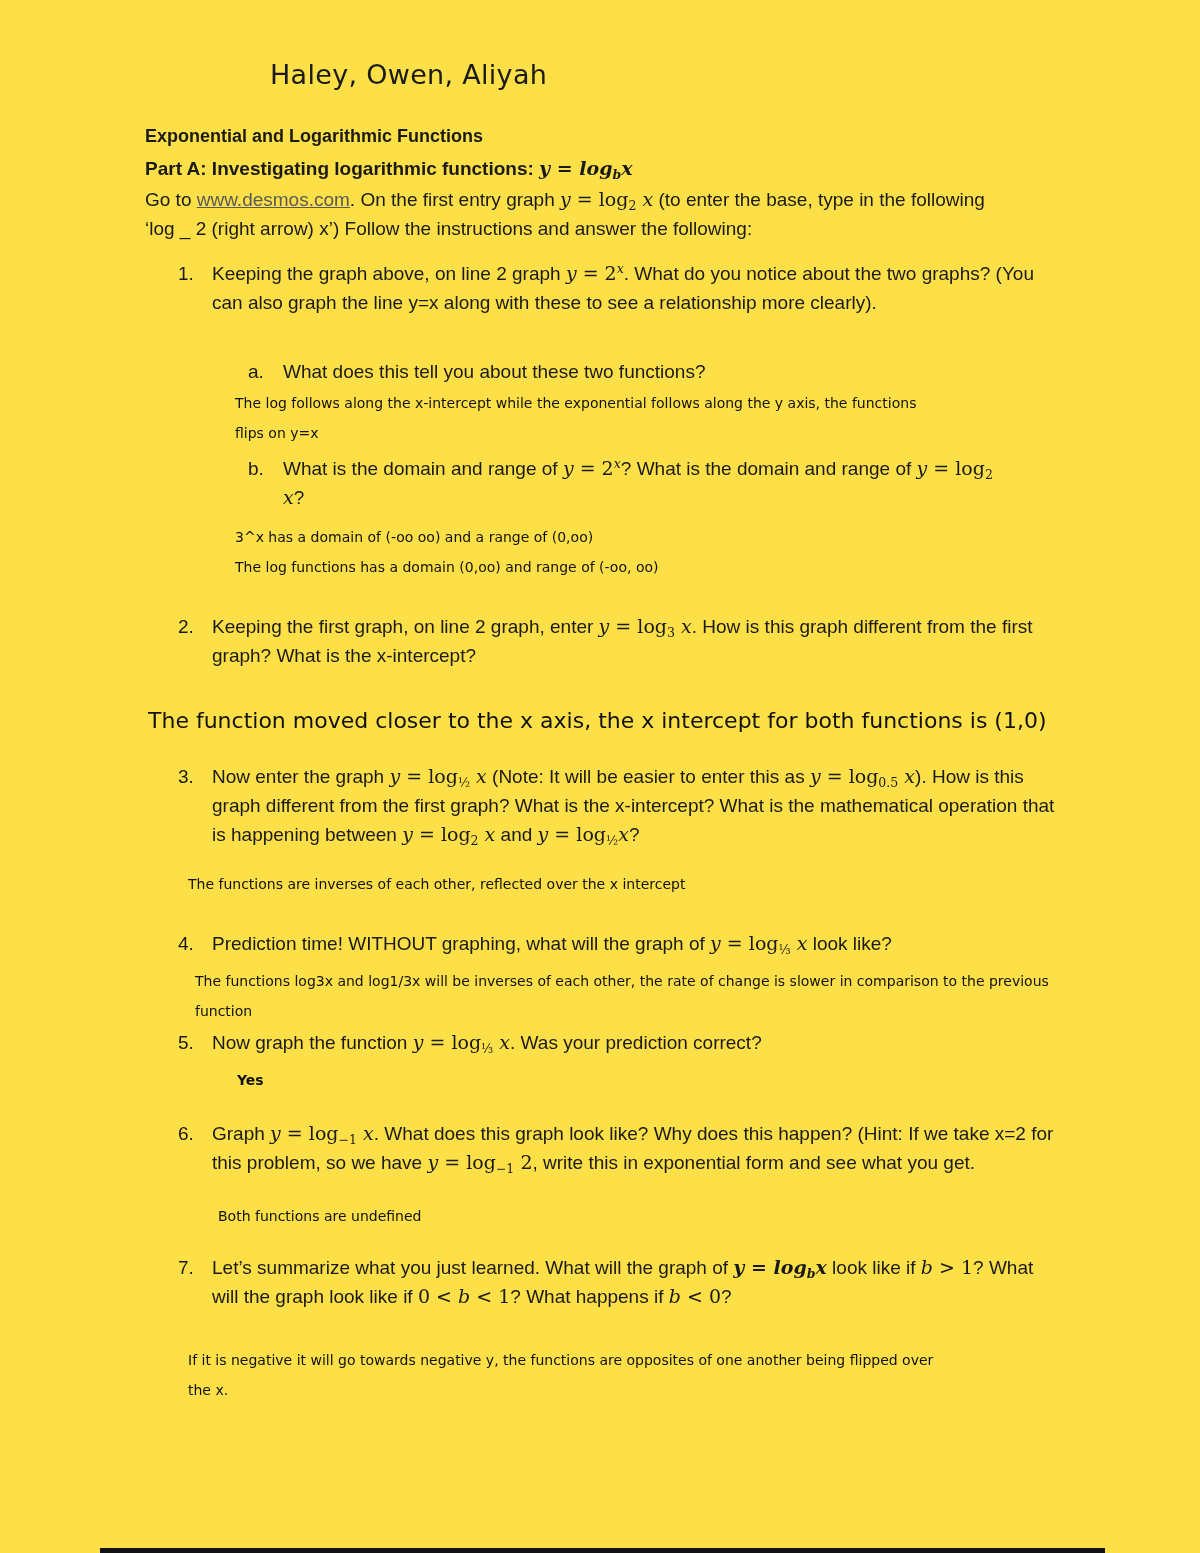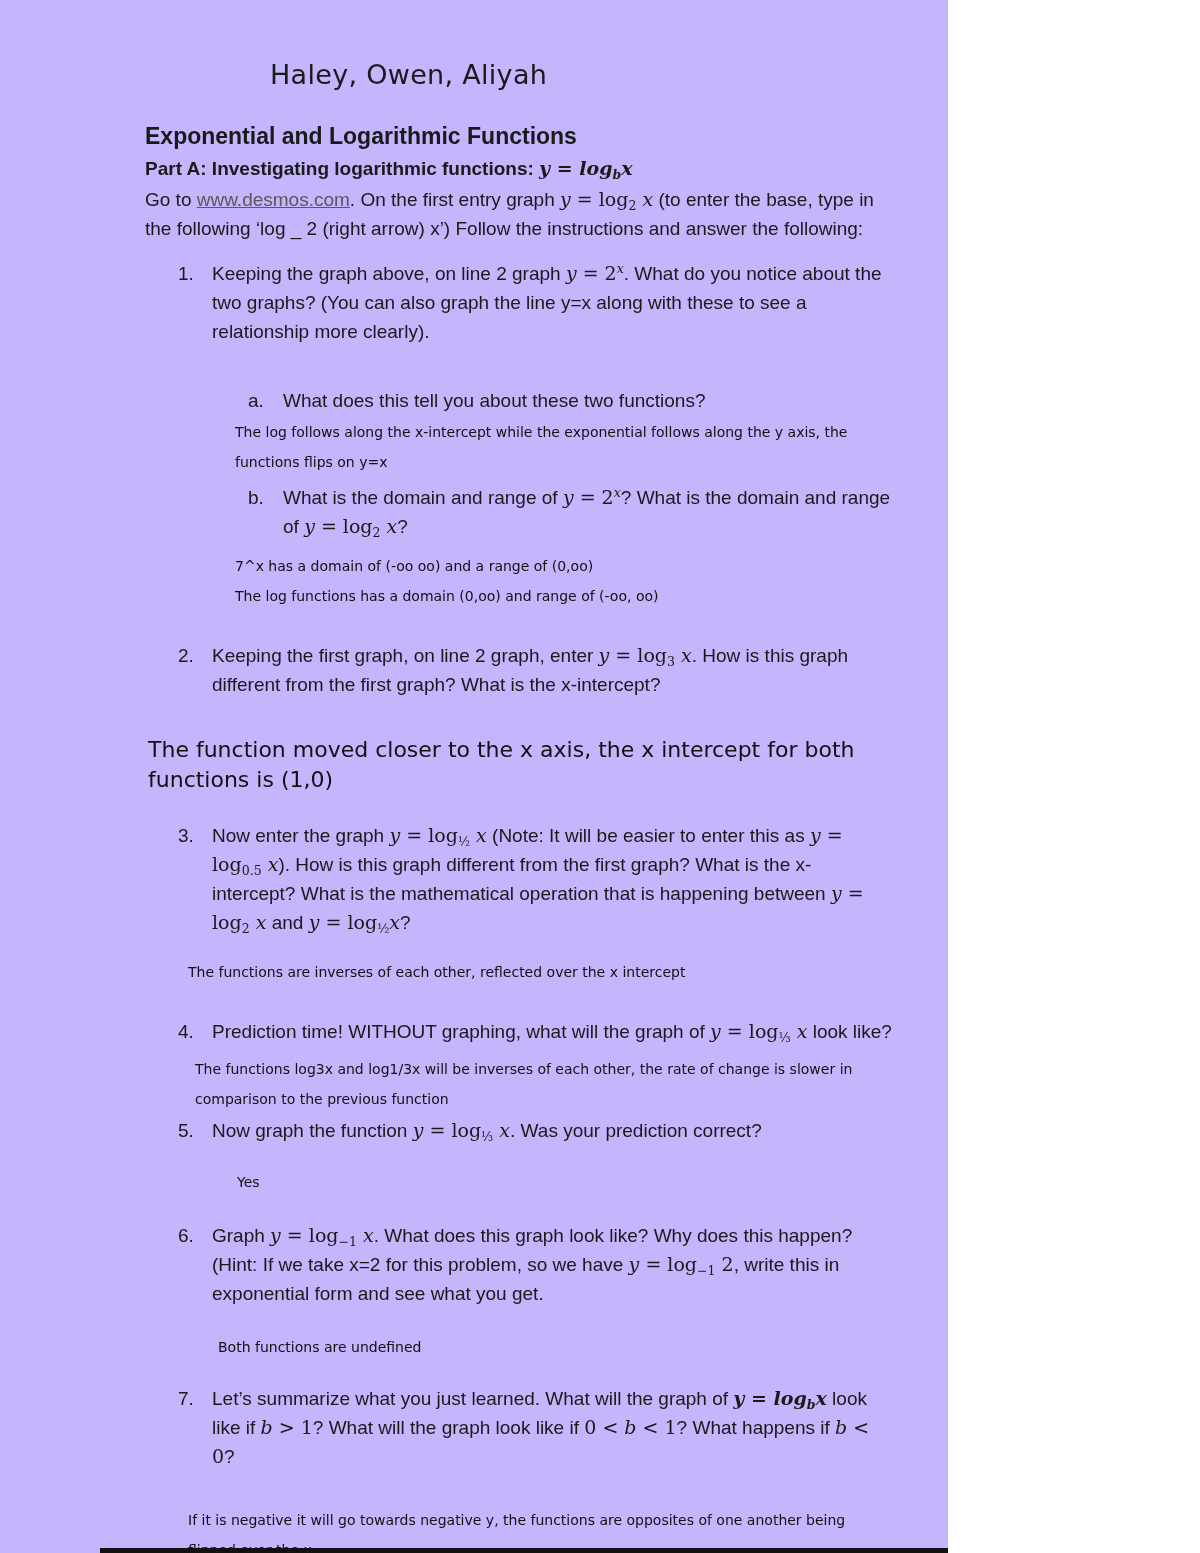--- a/index.html
+++ b/index.html
@@ -1,38 +1,38 @@
 <!DOCTYPE html>
 <html><head>
 <meta charset="utf-8">
 <style>
   html, body { margin: 0; padding: 0; background: #ffffff; }
   .page {
     position: relative;
-    width: 948px;
+    width: 1200px;
     height: 1553px;
-    background: #c4b5fd;
+    background: #fde047;
     overflow: hidden;
     font-family: "Liberation Sans", sans-serif;
     color: #1a1a1a;
     font-size: 19px;
     line-height: 29px;
   }
   .content { padding: 58px 55px 20px 145px; }
 
   .names {
     margin-left: 125px;
     font-family: "DejaVu Sans", sans-serif;
     font-size: 27px;
     line-height: 34px;
     letter-spacing: 0.3px;
   }
   .title {
     margin: 30px 0 0 0;
-    font-size: 23px;
+    font-size: 18px;
     font-weight: bold;
     line-height: 29px;
   }
   .bold-line { margin: 3px 0 0 0; font-weight: bold; }
   .para { margin: 2px 0 0 0; max-width: 862px; }
 
   .q { display: flex; margin-top: 16px; padding-left: 33px; max-width: 912px; }
   .q-num { flex: 0 0 34px; }
   .q-body { max-width: 845px; }
 
@@ -46,21 +46,21 @@
     font-family: "DejaVu Sans", sans-serif;
     font-size: 14px;
     line-height: 30px;
     color: #111111;
   }
   .a1a { margin: 2px 0 0 90px; max-width: 690px; }
   .a1b { margin: 10px 0 0 90px; }
   .a2  { margin: 36px 0 0 3px; font-size: 22px; }
   .a3  { margin: 20px 0 0 43px; }
   .a4  { margin: 8px 0 0 50px; max-width: 880px; }
-  .a5  { margin: 22px 0 0 92px; }
+  .a5  { margin: 8px 0 0 92px; font-weight: bold; }
   .a6  { margin: 24px 0 0 73px; }
   .a7  { margin: 34px 0 0 43px; max-width: 760px; }
 
   
   .seg-b   { font-weight: bold; }
   .seg-m   { font-family: "DejaVu Serif", serif; font-style: italic; }
   .seg-mr  { font-family: "DejaVu Serif", serif; }
   .seg-mbi { font-family: "DejaVu Serif", serif; font-weight: bold; font-style: italic; }
   .seg-link { color: #595959; text-decoration: underline; cursor: pointer; }
   sub, sup { font-size: 66%; line-height: 0; }
@@ -101,21 +101,21 @@
     </div>
 
     <div class="answer a1a">The log follows along the x-intercept while the exponential follows along the y axis, the functions flips on y=x</div>
 
     <div class="q sub">
       <span class="q-num">b.</span>
       <div class="q-body"><span>What is the domain and range of </span><span class="seg-m">y</span><span class="seg-mr"> = 2</span><sup class="seg-m">x</sup><span>? What is the domain and range of </span><span class="seg-m">y</span><span class="seg-mr"> = log</span><sub class="seg-mr">2</sub><span class="seg-m"> x</span><span>?</span></div>
     </div>
 
     <div class="answer a1b">
-      <div>7^x has a domain of (-oo oo) and a range of (0,oo)</div>
+      <div>3^x has a domain of (-oo oo) and a range of (0,oo)</div>
       <div>The log functions has a domain (0,oo) and range of (-oo, oo)</div>
     </div>
 
     <div class="q" style="margin-top:30px">
       <span class="q-num">2.</span>
       <div class="q-body"><span>Keeping the first graph, on line 2 graph, enter  </span><span class="seg-m">y</span><span class="seg-mr"> = log</span><sub class="seg-mr">3</sub><span class="seg-m"> x</span><span>.  How is this graph different from the first graph? What is the x-intercept?</span></div>
     </div>
 
     <div class="answer a2">The function moved closer to the x axis, the x intercept for both functions is (1,0)</div>
 

